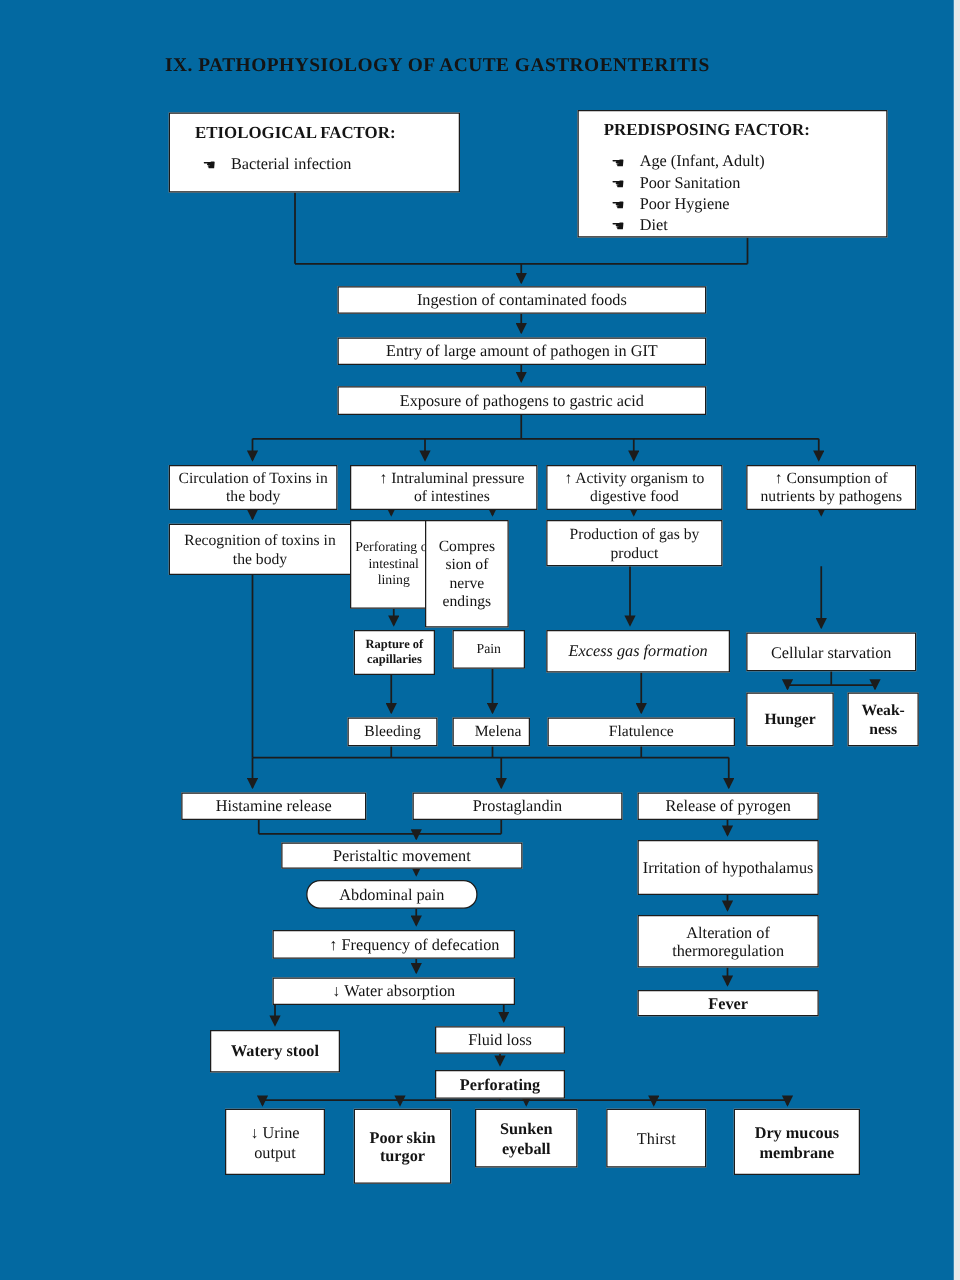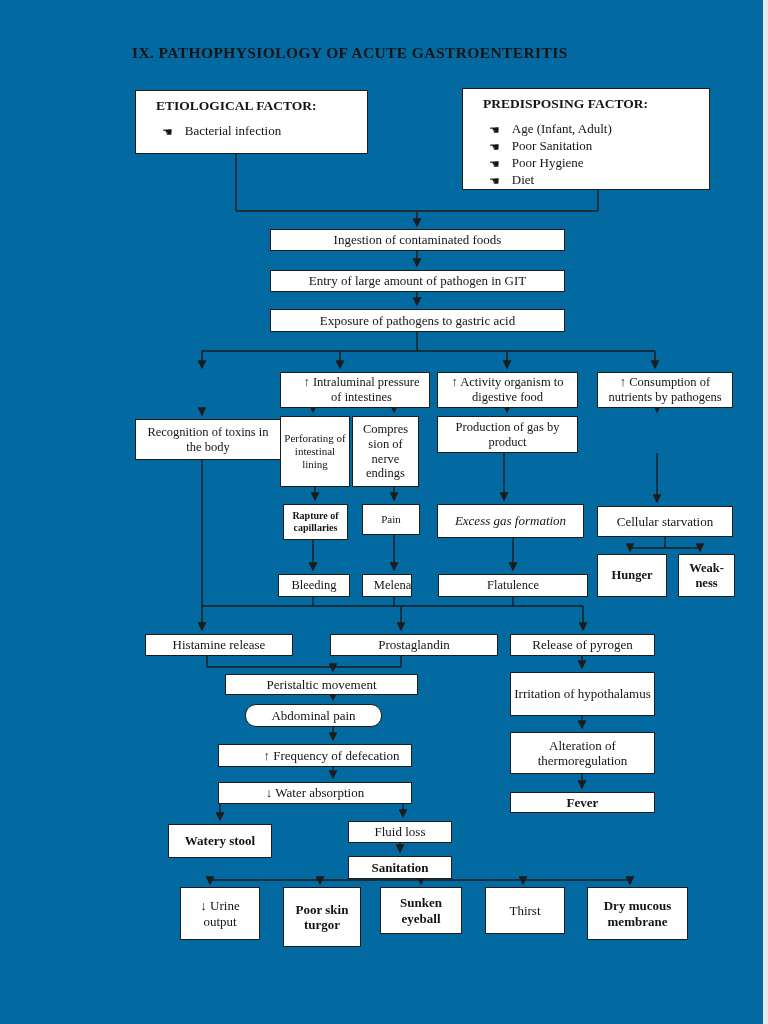--- a/index.html
+++ b/index.html
@@ -25,31 +25,31 @@
   
   #n-ingestion{left:270px;top:229px;width:295px;height:22px;}
   #n-entry{left:270px;top:270px;width:295px;height:22px;}
   #n-exposure{left:270px;top:309px;width:295px;height:23px;}
   #n-circulation{left:135px;top:372px;width:135px;height:36px;}
   #n-intraluminal{left:280px;top:372px;width:150px;height:36px;padding-left:16px;}
   #n-activity{left:437px;top:372px;width:141px;height:36px;}
   #n-consumption{left:597px;top:372px;width:136px;height:36px;}
   #n-recognition{left:135px;top:419px;width:146px;height:41px;}
   #n-perforating{left:280px;top:416px;width:70px;height:71px;}
-  #n-compression{left:352px;top:416px;width:67px;height:71px;}
+  #n-compression{left:340px;top:416px;width:67px;height:86px;}
   #n-production{left:437px;top:416px;width:141px;height:37px;}
   #n-deprivation{left:580px;top:416px;width:153px;height:37px;}
   #n-rapture{left:283px;top:504px;width:65px;height:36px;}
   #n-pain{left:362px;top:504px;width:58px;height:31px;}
   #n-excess-gas{left:437px;top:504px;width:147px;height:34px;font-style:italic;}
   #n-starvation{left:597px;top:506px;width:136px;height:31px;}
   #n-hunger{left:597px;top:554px;width:70px;height:43px;}
   #n-weakness{left:678px;top:554px;width:57px;height:43px;}
   #n-bleeding{left:278px;top:574px;width:72px;height:23px;}
-  #n-melena{left:362px;top:574px;width:50px;height:23px;padding-left:14px;}
+  #n-melena{left:362px;top:574px;width:62px;height:23px;padding-left:14px;}
   #n-flatulence{left:438px;top:574px;width:150px;height:23px;}
   #n-histamine{left:145px;top:634px;width:148px;height:22px;}
   #n-prostaglandin{left:330px;top:634px;width:168px;height:22px;}
   #n-pyrogen{left:510px;top:634px;width:145px;height:22px;}
   #n-peristaltic{left:225px;top:674px;width:193px;height:21px;}
   #n-abdominal{left:245px;top:704px;width:137px;height:23px;border-radius:11px;}
   #n-frequency{left:218px;top:744px;width:194px;height:23px;padding-left:36px;}
   #n-water-absorption{left:218px;top:782px;width:194px;height:22px;}
   #n-watery-stool{left:168px;top:824px;width:104px;height:34px;}
   #n-fluid-loss{left:348px;top:821px;width:104px;height:22px;}
@@ -175,20 +175,21 @@
     <div class="item">
       <span class="hand">☚</span>
       <span>Diet</span>
     </div>
   </div>
 
   <div class="node fs13" id="n-ingestion">Ingestion of contaminated foods</div>
   <div class="node fs13" id="n-entry">Entry of large amount of pathogen in GIT</div>
   <div class="node fs13" id="n-exposure">Exposure of pathogens to gastric acid</div>
 
+  <div class="node" id="n-circulation">Circulation of Toxins in the body</div>
   <div class="node" id="n-intraluminal">↑ Intraluminal pressure of intestines</div>
   <div class="node" id="n-activity">↑ Activity organism to digestive food</div>
   <div class="node" id="n-consumption">↑ Consumption of nutrients by pathogens</div>
 
   <div class="node" id="n-recognition">Recognition of toxins in the body</div>
   <div class="node fs11" id="n-perforating">Perforating of intestinal lining</div>
   <div class="node" id="n-compression">Compres sion of nerve endings</div>
   <div class="node" id="n-production">Production of gas by product</div>
 
   <div class="node fs10 bold" id="n-rapture">Rapture of capillaries</div>
@@ -207,21 +208,21 @@
   <div class="node fs13" id="n-prostaglandin">Prostaglandin</div>
   <div class="node fs13" id="n-pyrogen">Release of pyrogen</div>
 
   <div class="node fs13" id="n-peristaltic">Peristaltic movement</div>
   <div class="node fs13" id="n-abdominal">Abdominal pain</div>
   <div class="node fs13" id="n-frequency">↑ Frequency of defecation</div>
   <div class="node fs13" id="n-water-absorption">↓ Water absorption</div>
 
   <div class="node fs13 bold" id="n-watery-stool">Watery stool</div>
   <div class="node fs13" id="n-fluid-loss">Fluid loss</div>
-  <div class="node fs13 bold" id="n-dehydration">Sanitation</div>
+  <div class="node fs13 bold" id="n-dehydration">Perforating</div>
 
   <div class="node fs13" id="n-irritation">Irritation of hypothalamus</div>
   <div class="node fs13" id="n-alteration">Alteration of thermoregulation</div>
   <div class="node fs13 bold" id="n-fever">Fever</div>
 
   <div class="node fs13" id="n-urine">↓ Urine output</div>
   <div class="node fs13 bold" id="n-poor-skin">Poor skin turgor</div>
   <div class="node fs13 bold" id="n-sunken">Sunken eyeball</div>
   <div class="node fs13" id="n-thirst">Thirst</div>
   <div class="node fs13 bold" id="n-dry-mucous">Dry mucous membrane</div>

